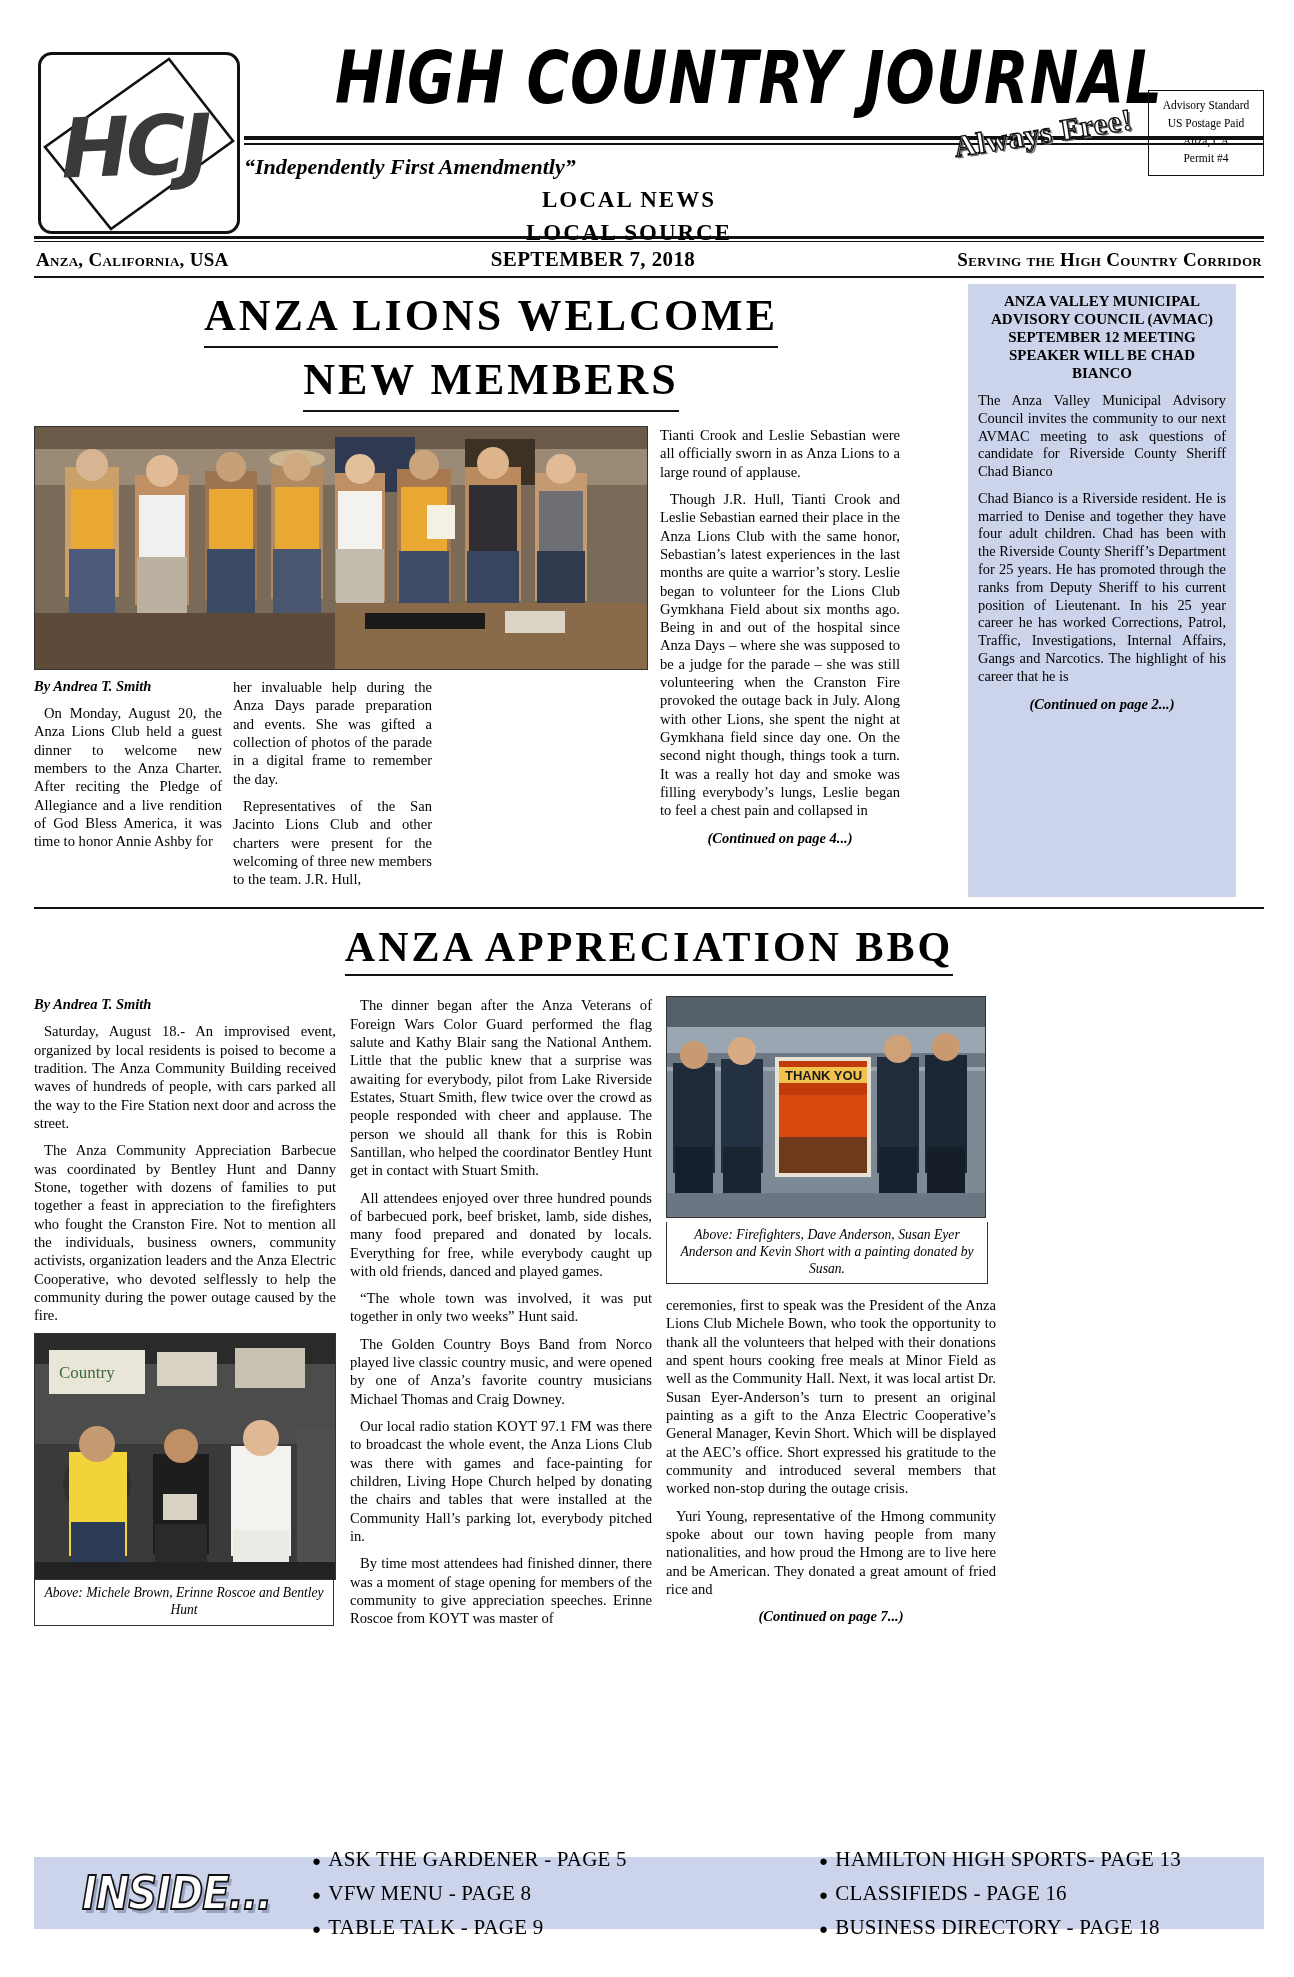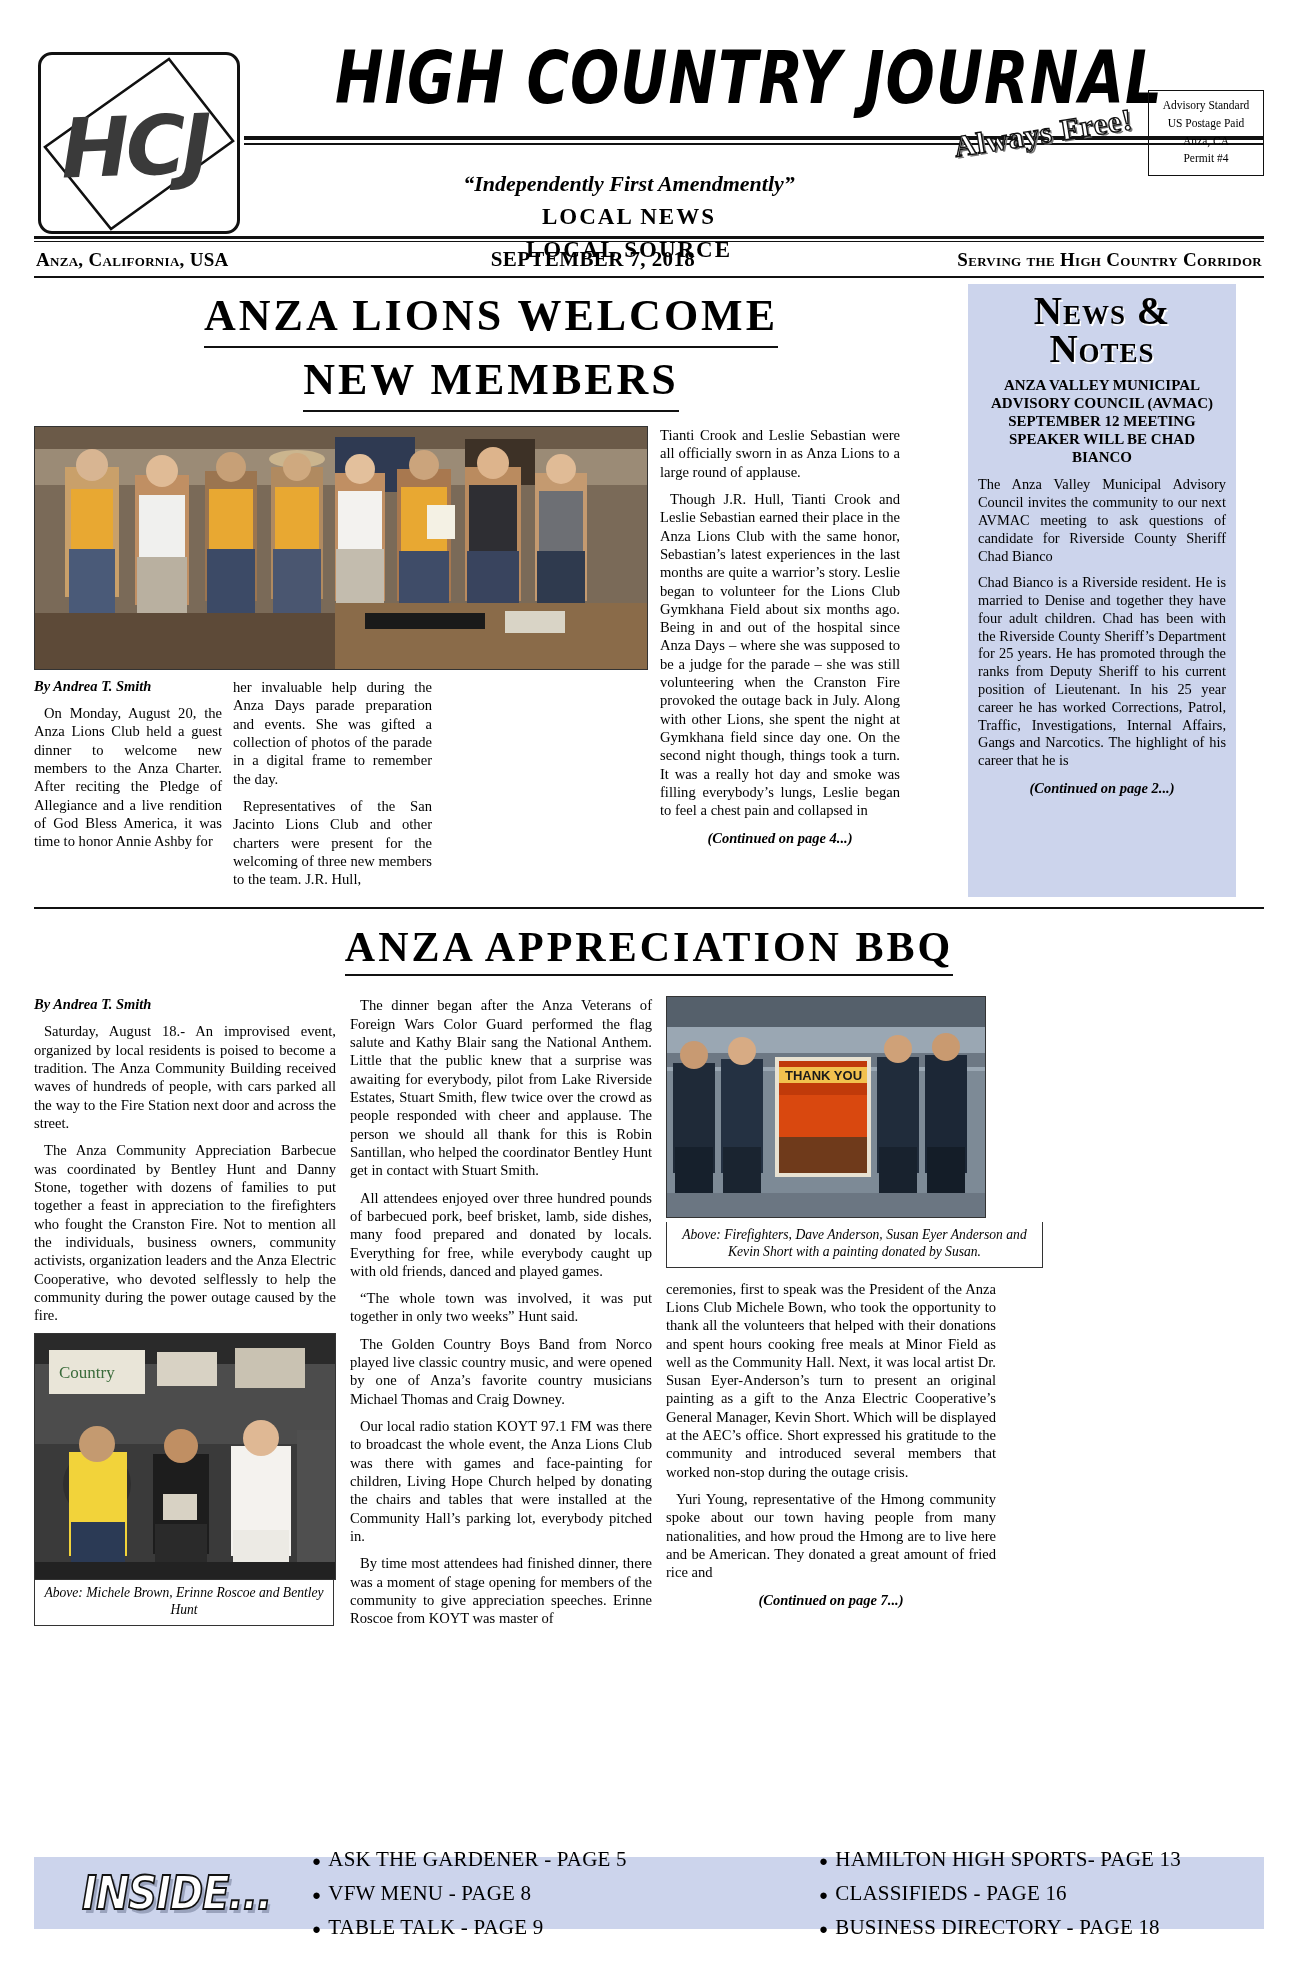--- a/index.html
+++ b/index.html
@@ -46,21 +46,21 @@
   }
   .rule-double{
     margin-top:36px;
     border-top:4px solid #111;
     border-bottom:2px solid #111;
     height:3px;
   }
   .slogan{
     font-family:"Liberation Serif", serif;
     font-weight:bold;font-style:italic;font-size:22px;
-    text-align:center;margin-top:26px;padding-right:250px;
+    margin-top:9px;padding-right:250px;
   }
   .local-news,.local-source{
     font-family:Liberation Serif, serif;
     font-weight:bold;font-size:23px;letter-spacing:2px;
     text-align:center;padding-right:250px;margin-top:7px;
   }
   .always-free{
     position:absolute;right:130px;top:88px;
     font-family:"Liberation Serif", serif;
     font-weight:bold;font-size:30px;
@@ -165,21 +165,21 @@
   .photo2{
     width:318px;height:220px;border:1.5px solid #333;
     background:#5a646e;position:relative;overflow:hidden;
     margin-bottom:4px;
   }
   .photo3{
     width:300px;height:245px;border:1.5px solid #333;
     background:#eab308;position:relative;overflow:hidden;
   }
   .capbox{
-    border:1.5px solid #333;border-top:none;width:377px;box-sizing:border-box;
+    border:1.5px solid #333;border-top:none;width:322px;box-sizing:border-box;
     padding:5px 6px 6px;margin-bottom:12px;
   }
   .capbox.b3{width:300px;}
   .caption{
     text-align:center;font-style:italic;font-size:13.6px;line-height:1.22;
   }
 
   
   .inside{
     position:absolute;left:34px;right:30px;bottom:48px;
@@ -334,24 +334,20 @@
 
         <div class="lions-right">
           <p class="body">Tianti Crook and Leslie Sebastian were all officially sworn in as Anza Lions to a large round of applause.</p>
           <p class="body first">Though J.R. Hull, Tianti Crook and Leslie Sebastian earned their place in the Anza Lions Club with the same honor, Sebastian’s latest experiences in the last months are quite a warrior’s story. Leslie began to volunteer for the Lions Club Gymkhana Field about six months ago. Being in and out of the hospital since Anza Days – where she was supposed to be a judge for the parade – she was still volunteering when the Cranston Fire provoked the outage back in July. Along with other Lions, she spent the night at Gymkhana field since day one. On the second night though, things took a turn. It was a really hot day and smoke was filling everybody’s lungs, Leslie began to feel a chest pain and collapsed in</p>
           <div class="cont">(Continued on page 4...)</div>
         </div>
       </div>
     </div>
 
     <div class="notes">
-      <div class="notes-title">
-        <div>News &amp;</div>
-        <div>Notes</div>
-      </div>
       <div class="notes-sub">ANZA VALLEY MUNICIPAL ADVISORY COUNCIL (AVMAC) SEPTEMBER 12 MEETING SPEAKER WILL BE CHAD BIANCO</div>
       <p>The Anza Valley Municipal Advisory Council invites the community to our next AVMAC meeting to ask questions of candidate for Riverside County Sheriff Chad Bianco</p>
       <p>Chad Bianco is a Riverside resident. He is married to Denise and together they have four adult children. Chad has been with the Riverside County Sheriff’s Department for 25 years. He has promoted through the ranks from Deputy Sheriff to his current position of Lieutenant. In his 25 year career he has worked Corrections, Patrol, Traffic, Investigations, Internal Affairs, Gangs and Narcotics. The highlight of his career that he is</p>
       <div class="cont">(Continued on page 2...)</div>
     </div>
   </div>
 
   <div class="mid-rule"></div>
 
   <div class="hl-bbq">

